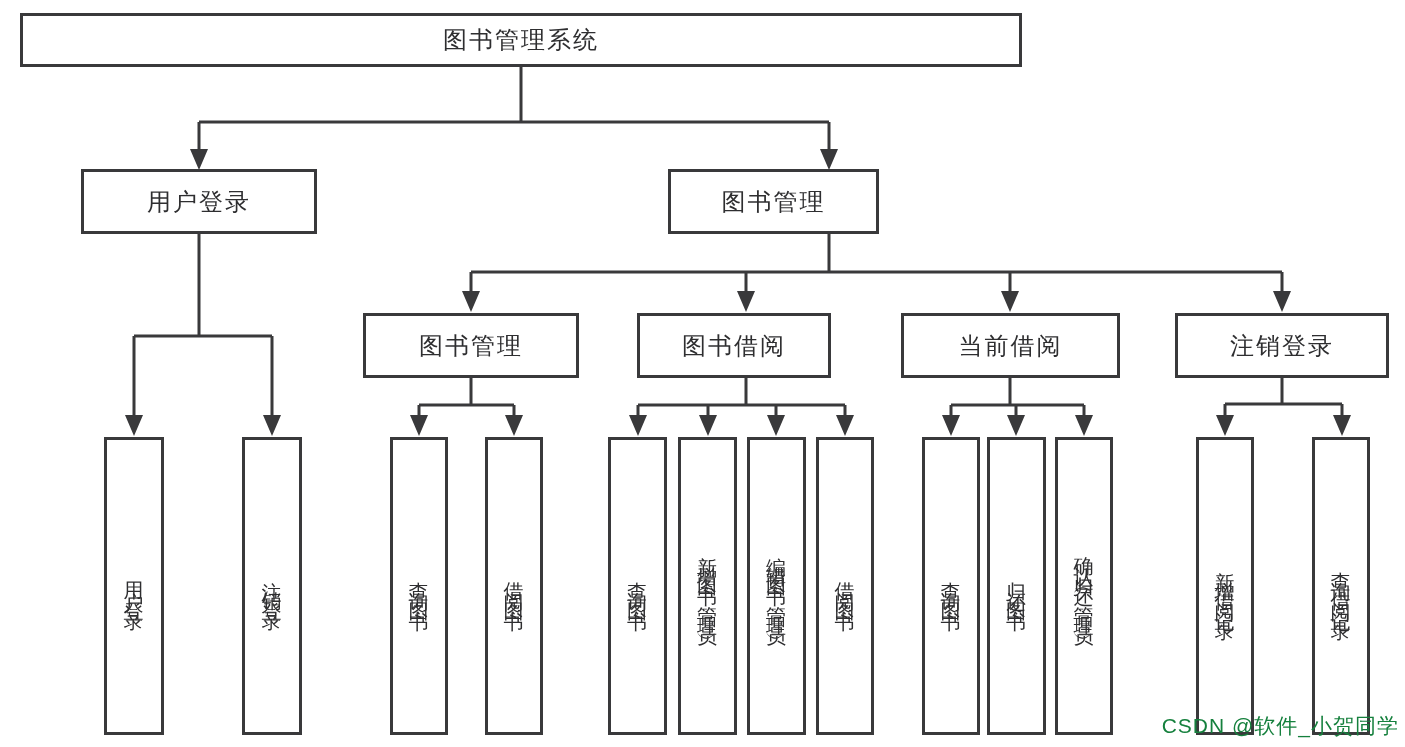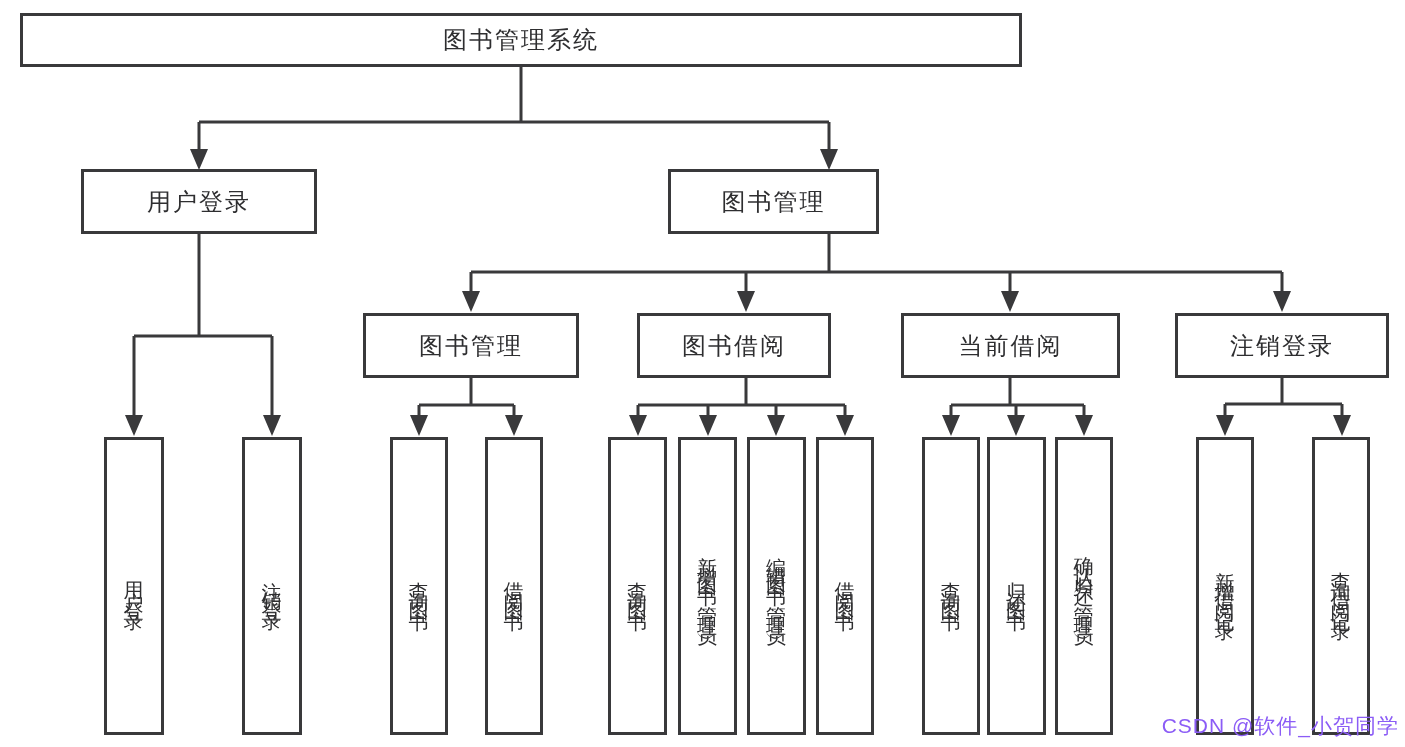--- a/index.html
+++ b/index.html
@@ -44,21 +44,21 @@
     letter-spacing: 10px;
     line-height: 1;
     white-space: nowrap;
   }
   #watermark {
     position: absolute;
     right: 6px;
     bottom: 7px;
     z-index: 5;
     font-size: 21px;
-    color: #8b5cf6;
+    color: #15803d;
     letter-spacing: 1px;
     white-space: nowrap;
   }
 </style>
 </head>
 <body>
 
 <div id="stage">
 
   <svg id="connectors" width="1405" height="747" viewBox="0 0 1405 747">

